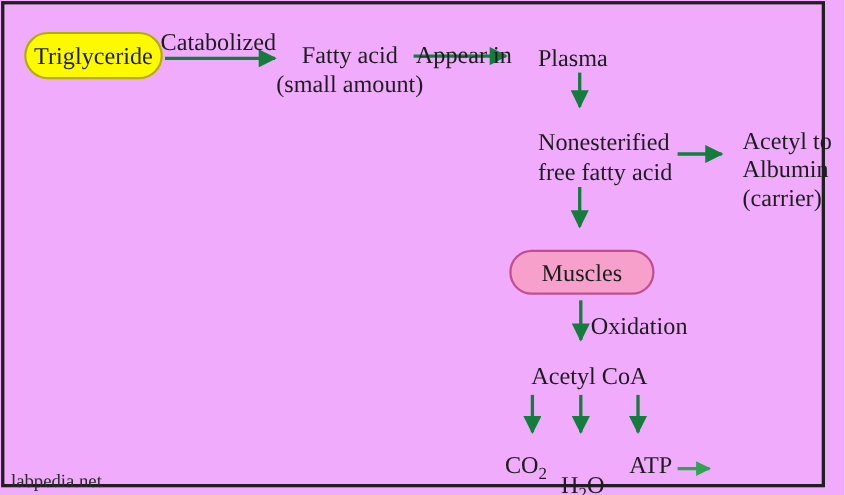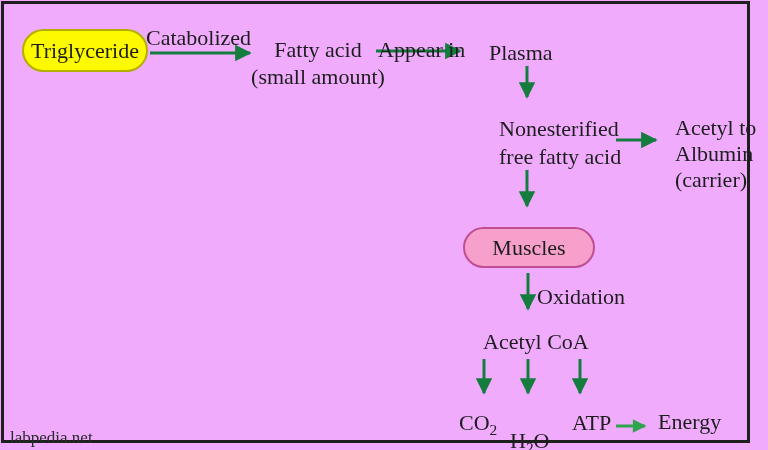--- a/index.html
+++ b/index.html
@@ -31,21 +31,21 @@
   .pill{
     position:absolute;display:flex;align-items:center;justify-content:center;
     border-radius:22px;font-size:22px;box-sizing:border-box;
   }
   #n-trig{left:22px;top:29px;width:126px;height:43px;background:var(--triglyceride-fill);border:2px solid var(--triglyceride-border);}
   #n-muscles{left:463px;top:227px;width:132px;height:41px;background:var(--muscles-fill);border:2px solid var(--muscles-border);}
   #l-catabolized{left:146px;top:24px;}
   #n-fattyacid{left:242px;top:36px;width:152px;text-align:center;white-space:normal;}
   #l-appearin{left:378px;top:36px;}
   #n-plasma{left:489px;top:39px;}
-  #n-nefa{left:489px;top:115px;line-height:28px;margin-left:10px;}
+  #n-nefa{left:489px;top:115px;line-height:28px;}
   #n-albumin{left:675px;top:115px;line-height:26px;}
   #l-oxidation{left:537px;top:283px;}
   #n-acetyl{left:483px;top:328px;}
   #n-co2{left:459px;top:409px;}
   #n-h2o{left:510px;top:427px;}
   #n-atp{left:572px;top:409px;}
   #n-energy{left:658px;top:408px;}
   sub{font-size:70%;}
   #watermark{left:10px;top:424px;font-size:17px;color:#2a2a2a;text-align:center;}
 </style>
@@ -110,17 +110,16 @@
   <div class="txt" id="l-oxidation">Oxidation</div>
 
   <div class="txt" id="n-acetyl">Acetyl CoA</div>
 
   <div class="txt" id="n-co2"><span>CO</span><sub>2</sub><span></span></div>
 
   <div class="txt" id="n-h2o"><span>H</span><sub>2</sub><span>O</span></div>
 
   <div class="txt" id="n-atp">ATP</div>
 
-  <div class="txt" id="n-energy">Energy</div>
 
   <div class="txt" id="watermark">labpedia.net</div>
 
 </div>
 
 </body></html>

